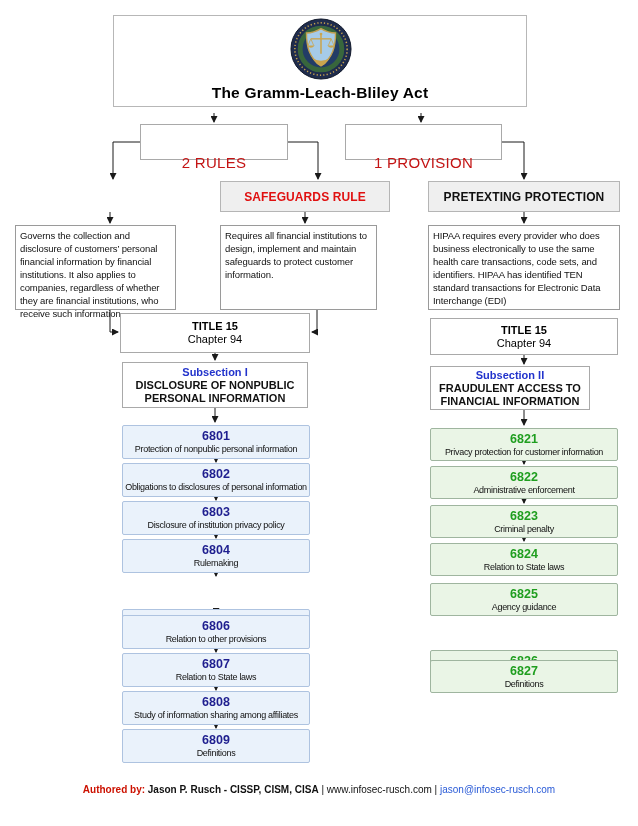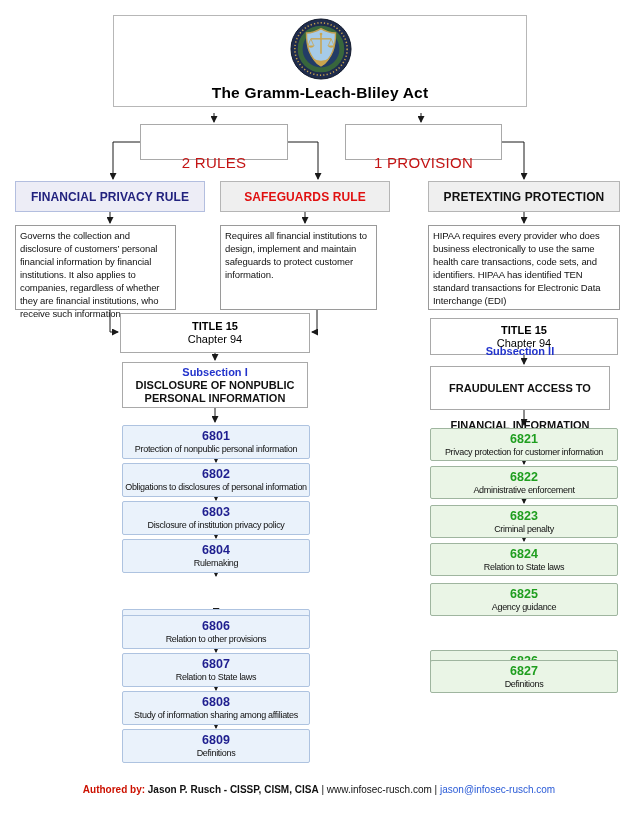--- a/index.html
+++ b/index.html
@@ -34,21 +34,21 @@
   .desc-c{left:428px;width:192px;}
 
   .t15{border-color:#a9a9a9;}
   .t15-left{left:120px;top:313px;width:190px;height:40px;}
   .t15-right{left:430px;top:318px;width:188px;height:37px;}
   .t15-line1{font-size:11px;font-weight:bold;line-height:13px;}
   .t15-line2{font-size:11px;line-height:13px;}
 
   .subsec{border-color:#a9a9a9;}
   .subsec-left{left:122px;top:362px;width:186px;height:46px;}
-  .subsec-right{left:430px;top:366px;width:180px;height:44px;gap:24px;}
+  .subsec-right{left:430px;top:366px;width:160px;height:44px;}
   .subsec-label{font-size:11px;font-weight:bold;color:#2233cc;line-height:13px;}
   .subsec-line{font-size:11px;font-weight:bold;color:#111;line-height:13px;}
 
   .item{width:188px;height:34px;border-radius:2px;}
   .item-left{left:122px;background:#eaf2fb;border:1px solid #aec3e0;}
   .item-right{left:430px;height:33px;background:#eaf5e6;border:1px solid #9fb59f;}
   .item-num{font-size:12.5px;font-weight:bold;line-height:14px;}
   .item-left .item-num{color:#1f1f8f;}
   .item-right .item-num{color:#1f9e1f;}
   .item-label{font-size:9px;letter-spacing:-0.3px;line-height:12px;white-space:nowrap;color:#111;}
@@ -121,23 +121,20 @@
     <div class="main-title">The Gramm-Leach-Bliley Act</div>
   </div>
 
   <div class="box branch-box rules-box center">
     <span class="branch-label">2 RULES</span>
   </div>
   <div class="box branch-box provision-box center">
     <span class="branch-label">1 PROVISION</span>
   </div>
 
-  <div class="box hdr hdr-a center">
-    <span class="hdr-label">FINANCIAL PRIVACY RULE</span>
-  </div>
   <div class="box hdr hdr-c center">
     <span class="hdr-label">PRETEXTING PROTECTION</span>
   </div>
   <div class="box hdr hdr-b center">
     <span class="hdr-label">SAFEGUARDS RULE</span>
   </div>
 
   <div class="box desc desc-a">Governs the collection and disclosure of customers’ personal financial information by financial institutions. It also applies to companies, regardless of whether they are financial institutions, who receive such information</div>
   <div class="box desc desc-b">Requires all financial institutions to design, implement and maintain safeguards to protect customer information.</div>
   <div class="box desc desc-c">HIPAA requires every provider who does business electronically to use the same health care transactions, code sets, and identifiers. HIPAA has identified TEN standard transactions for Electronic Data Interchange (EDI)</div>

